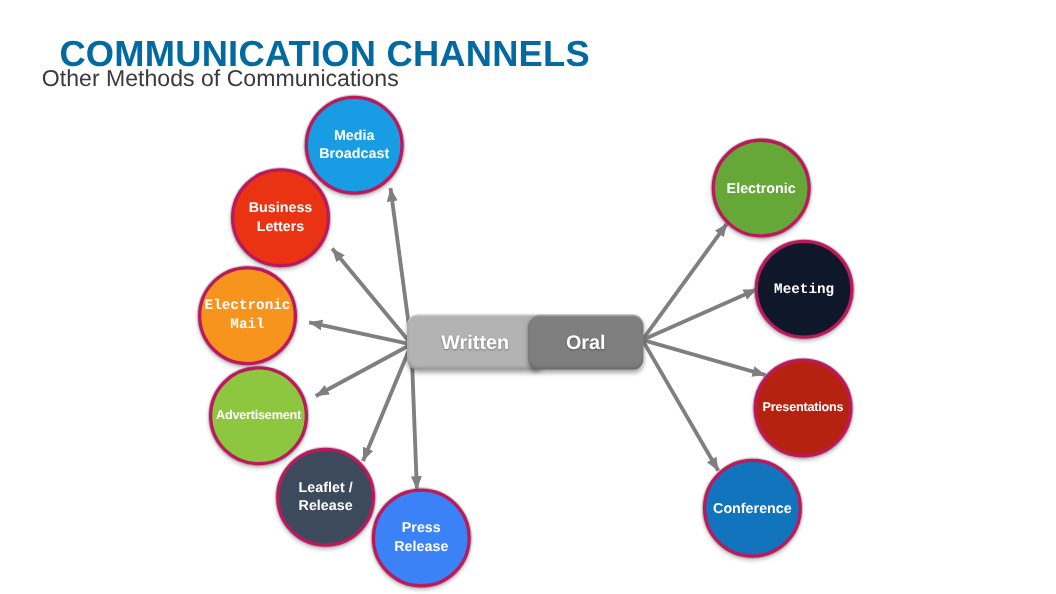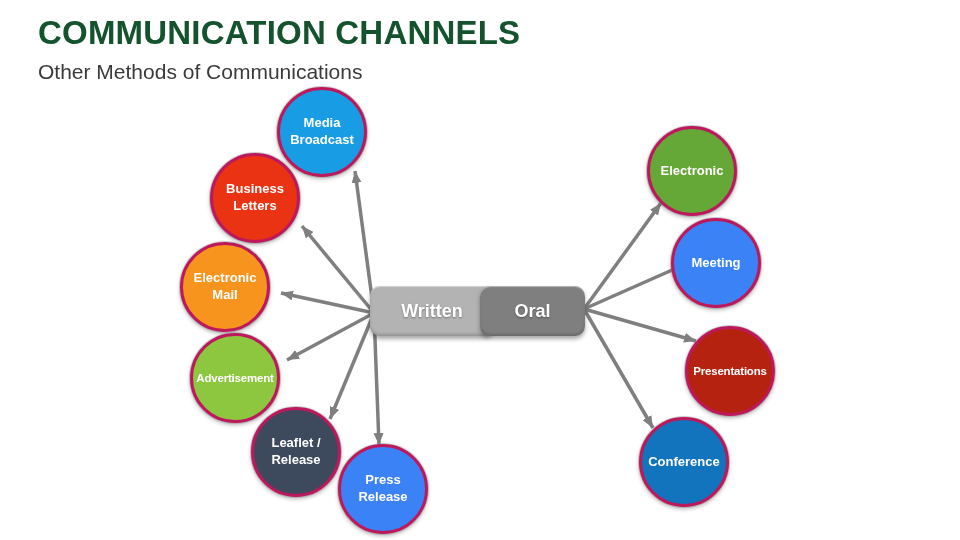--- a/index.html
+++ b/index.html
@@ -8,24 +8,24 @@
     width: 960px;
     height: 540px;
     background: #ffffff;
     overflow: hidden;
     font-family: "Liberation Sans", sans-serif;
   }
   .title {
     position: absolute;
     left: 38px;
     top: 14px;
-    margin: 0;
+    margin: 16px;
     font-size: 33px;
     font-weight: 700;
-    color: #14532d;
+    color: #0369a1;
     letter-spacing: 0.2px;
   }
   .subtitle {
     position: absolute;
     left: 38px;
     top: 60px;
     margin: 0;
     font-size: 21px;
     font-weight: 400;
     color: #3a3a3a;
@@ -110,41 +110,41 @@
   </div>
 
   <div class="node" style="left: 277px; top: 87px; background-color: rgb(24, 157, 228);">
     <span class="node-label">Media Broadcast</span>
   </div>
 
   <div class="node" style="left: 210px; top: 153px; background-color: rgb(233, 51, 18);">
     <span class="node-label">Business Letters</span>
   </div>
 
-  <div class="node" style="left: 180px; top: 242px; background-color: rgb(247, 148, 30);">
+  <div class="node" style="left: 180px; top: 242px; background-color: rgb(247, 148, 30); font-family: Liberation Mono, monospace;">
     <span class="node-label">Electronic Mail</span>
   </div>
 
   <div class="node fit" style="left: 190px; top: 333px; background-color: rgb(141, 198, 63);">
     <span class="node-label">Advertisement</span>
   </div>
 
   <div class="node" style="left: 251px; top: 407px; background-color: rgb(61, 74, 93);">
     <span class="node-label">Leaflet / Release</span>
   </div>
 
   <div class="node" style="left: 338px; top: 444px; background-color: #3b82f6;">
     <span class="node-label">Press Release</span>
   </div>
 
   <div class="node" style="left: 647px; top: 126px; background-color: rgb(102, 168, 55);">
     <span class="node-label">Electronic</span>
   </div>
 
-  <div class="node" style="left: 671px; top: 218px; background-color: #3b82f6;">
+  <div class="node" style="left: 686px; top: 218px; background-color: #0f172a; font-family: Liberation Mono, monospace;">
     <span class="node-label">Meeting</span>
   </div>
 
   <div class="node fit" style="left: 685px; top: 326px; background-color: rgb(181, 35, 16);">
     <span class="node-label">Presentations</span>
   </div>
 
   <div class="node" style="left: 639px; top: 417px; background-color: rgb(17, 116, 189);">
     <span class="node-label">Conference</span>
   </div>

